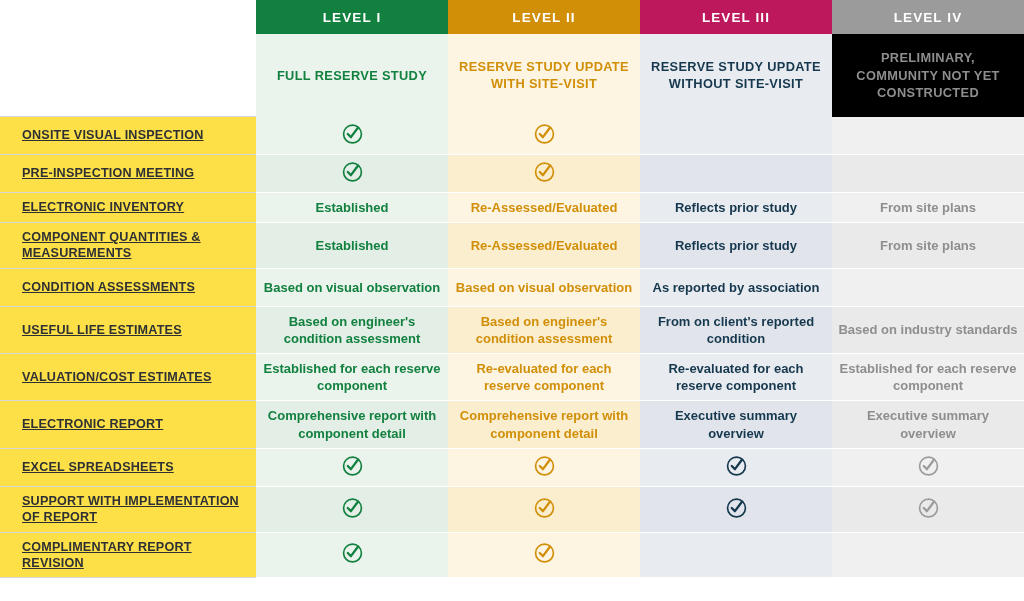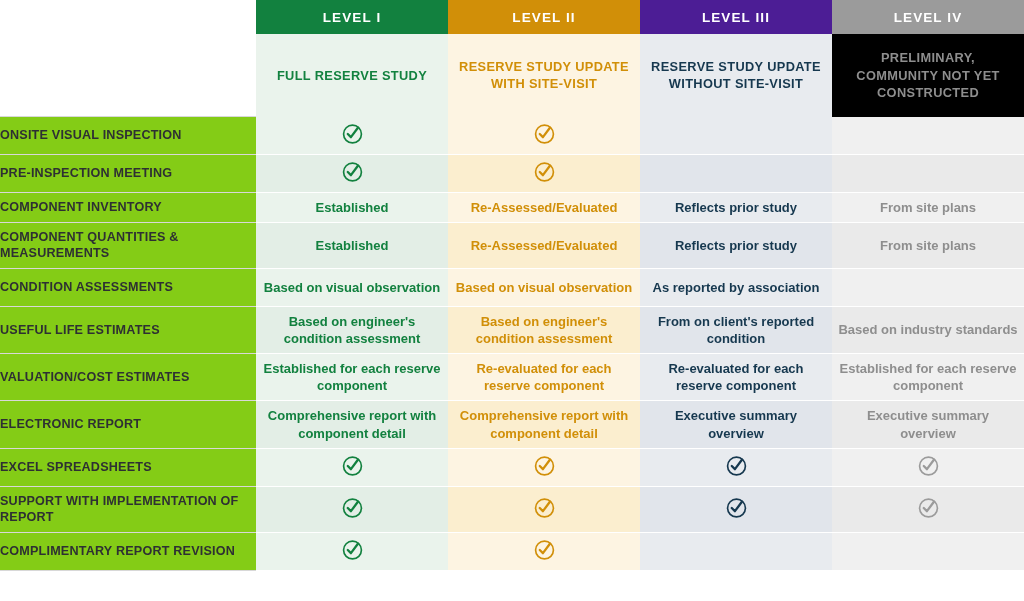--- a/index.html
+++ b/index.html
@@ -27,21 +27,21 @@
     text-align: center;
     vertical-align: middle;
     color: #ffffff;
     font-size: 13.5px;
     font-weight: bold;
     letter-spacing: 1.1px;
     padding: 0;
   }
   .hdr-1 { background: #12813f; }
   .hdr-2 { background: #d18f08; }
-  .hdr-3 { background: #4c1d95; }
+  .hdr-3 { background: #be185d; }
   .hdr-4 { background: #9b9b9b; }
   .hdr-blank { background: #ffffff; }
 
   .sub-cell {
     height: 74px;
     text-align: center;
     vertical-align: middle;
     font-size: 12.8px;
     font-weight: bold;
     letter-spacing: 0.35px;
@@ -53,25 +53,26 @@
   .sub-3 { background: #e8ebef; color: #16384f; }
   .sub-4 { background: #000000; color: #8e8e8e; }
   .sub-blank { background: #ffffff; border-bottom: 1px solid #d8d8d8; }
 
   
   td.rowlabel {
     font-size: 12.6px;
     font-weight: bold;
     color: #2e3033;
     letter-spacing: 0.2px;
-    padding: 6px 8px 6px 0;
-    vertical-align: middle;
-    background: #84cc16;
+    padding: 6px 8px 6px 22px;
+    vertical-align: middle;
+    background: #fde047;
     border-bottom: 1px solid #d8d8d8;
     line-height: 1.3;
+    text-decoration: underline;
   }
   td.cell {
     text-align: center;
     vertical-align: middle;
     font-size: 13px;
     font-weight: bold;
     line-height: 1.32;
     padding: 6px 6px;
     border-bottom: 1px solid #ffffff;
   }
@@ -143,21 +144,21 @@
               <path d="M6.6 12.6 L10.2 16.2 L18.4 5.2" fill="none" stroke="#12813f" stroke-width="2.6" stroke-linecap="round" stroke-linejoin="round"></path>
             </svg></span></td>
         <td class="cell col2"><span class="check"><svg width="21" height="21" viewBox="0 0 24 24">
               <circle cx="12" cy="12.6" r="10.2" fill="none" stroke="#d18f08" stroke-width="1.9"></circle>
               <path d="M6.6 12.6 L10.2 16.2 L18.4 5.2" fill="none" stroke="#d18f08" stroke-width="2.6" stroke-linecap="round" stroke-linejoin="round"></path>
             </svg></span></td>
         <td class="cell col3"><span class="empty-mark"></span></td>
         <td class="cell col4"><span class="empty-mark"></span></td>
       </tr>
       <tr>
-        <td class="rowlabel">COMPONENT INVENTORY</td>
+        <td class="rowlabel">ELECTRONIC INVENTORY</td>
         <td class="cell col1">Established</td>
         <td class="cell col2">Re-Assessed/Evaluated</td>
         <td class="cell col3">Reflects prior study</td>
         <td class="cell col4">From site plans</td>
       </tr>
       <tr class="band-alt">
         <td class="rowlabel">COMPONENT QUANTITIES &amp; MEASUREMENTS</td>
         <td class="cell col1">Established</td>
         <td class="cell col2">Re-Assessed/Evaluated</td>
         <td class="cell col3">Reflects prior study</td>

